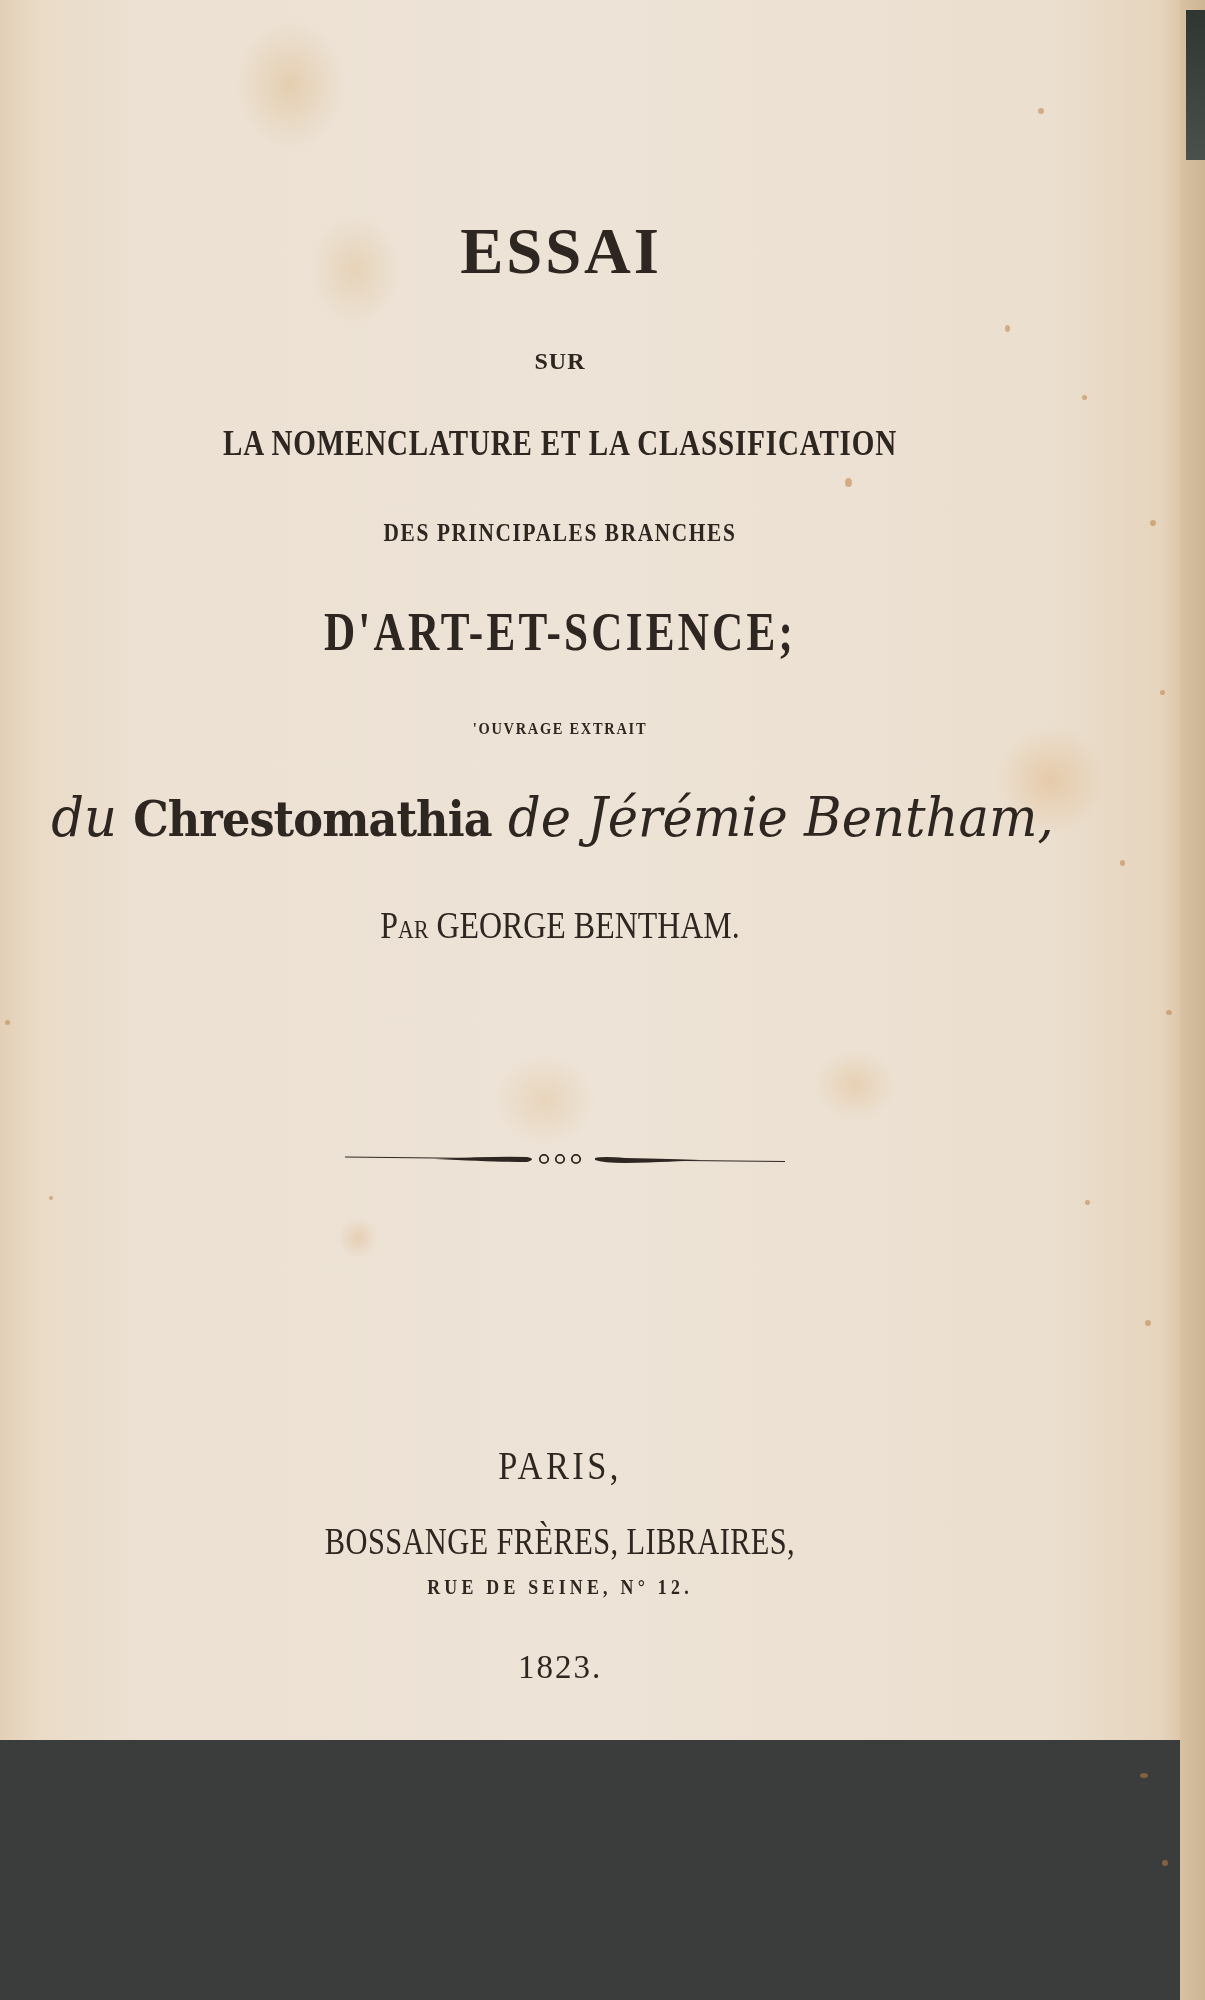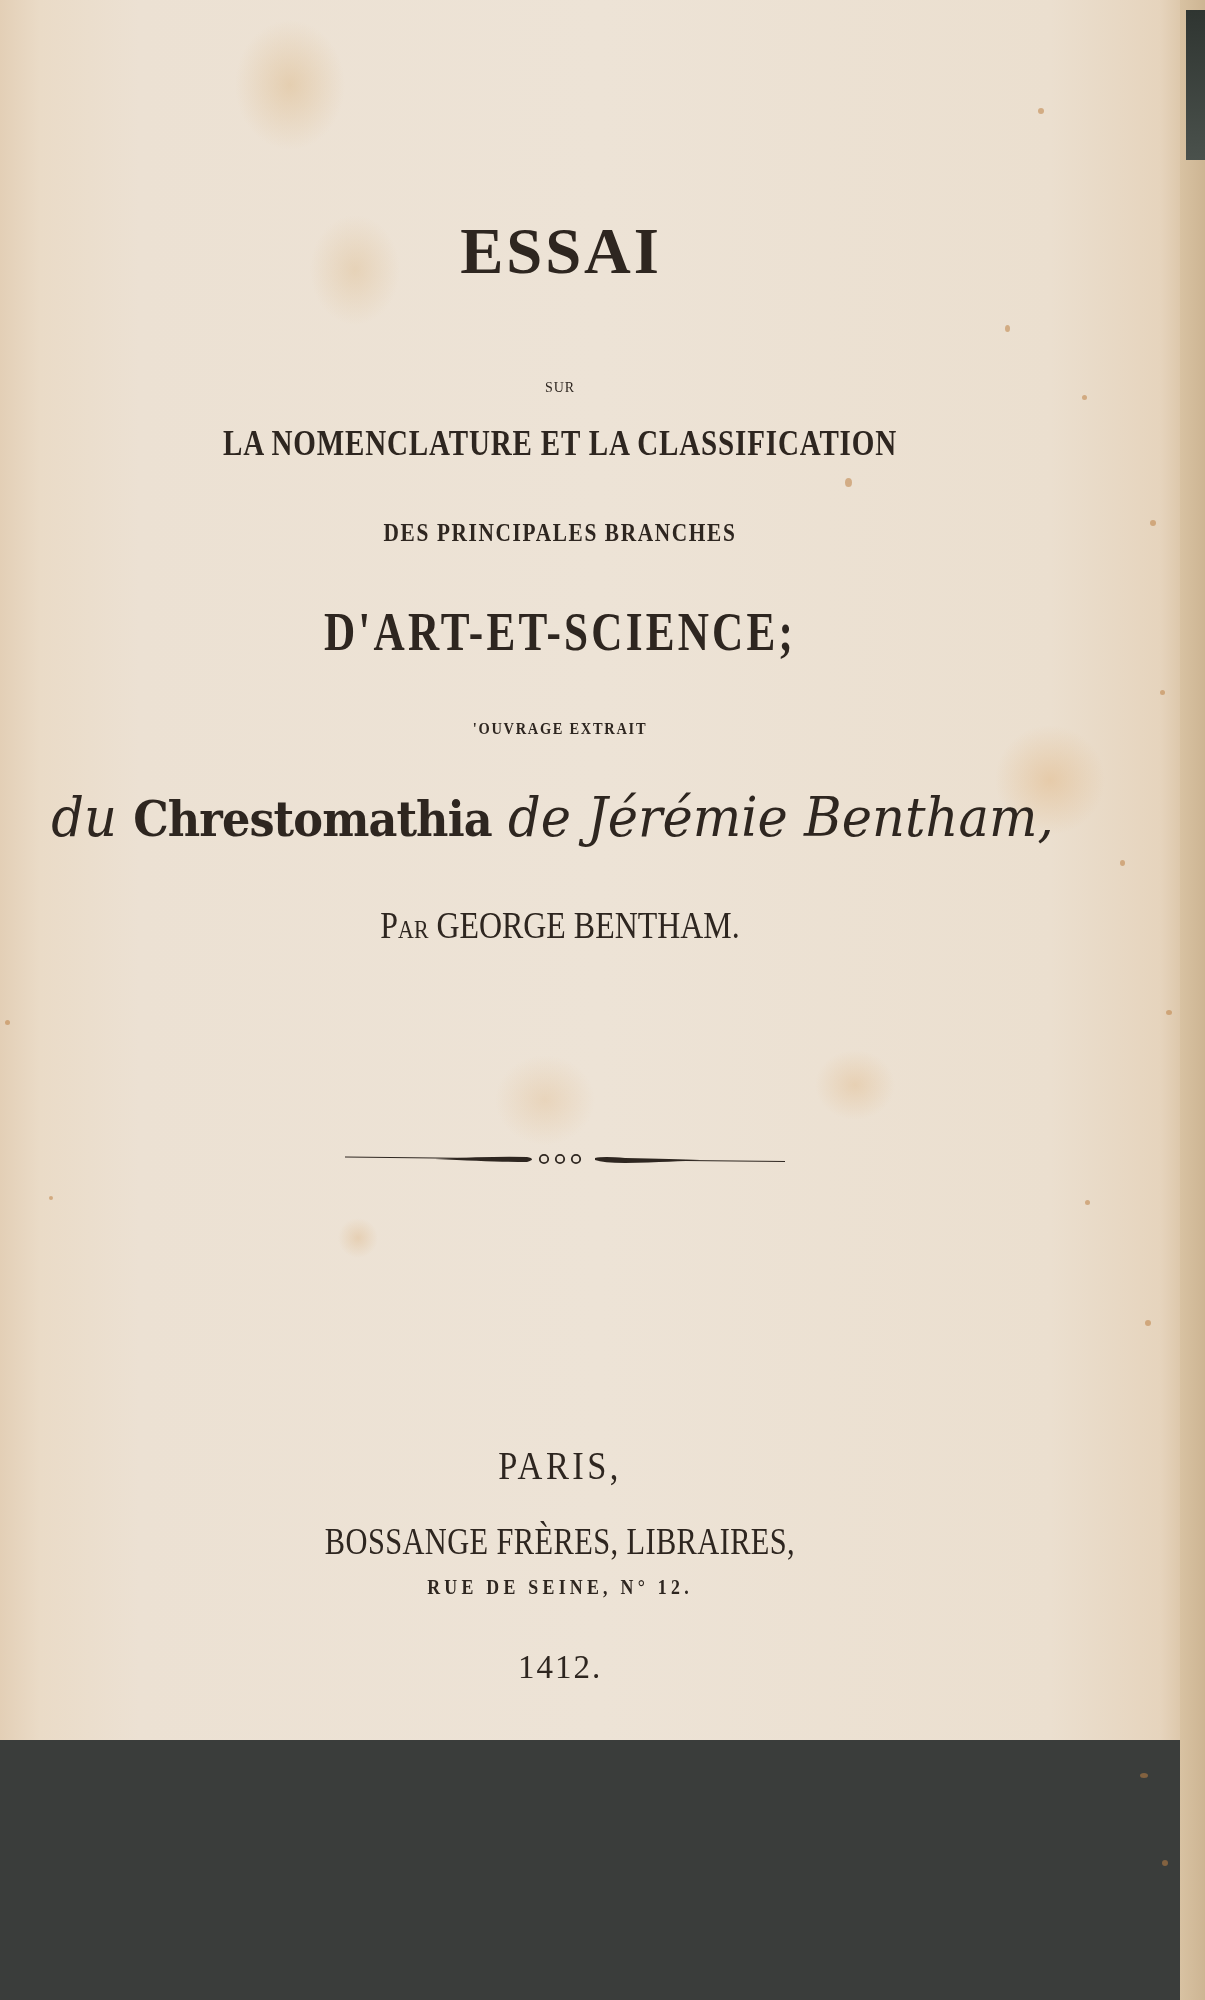--- a/index.html
+++ b/index.html
@@ -25,21 +25,21 @@
   }
   .spine-dark {
     position: absolute; left: 1186px; top: 10px; width: 19px; height: 150px;
     background: linear-gradient(180deg, #2f3531, #4a514c);
   }
   .line {
     position: absolute; left: 0; width: 1120px; text-align: center;
     color: #2e2620; white-space: nowrap; line-height: 1;
   }
   .t-essai { top: 218px; left: 0; width: 1122px; font-size: 66px; font-weight: bold; letter-spacing: 3px; transform: scaleX(0.98); }
-  .t-sur { top: 349px; font-size: 14px; font-weight: normal; letter-spacing: 1px; margin-top: 32px; }
+  .t-sur { top: 349px; font-size: 24px; font-weight: bold; letter-spacing: 1px; }
   .t-nomen { top: 426px; font-size: 35px; font-weight: bold; letter-spacing: 1px; transform: scaleX(0.83); transform-origin: 560px 0; }
   .t-des { top: 520px; font-size: 26px; font-weight: bold; letter-spacing: 2px; transform: scaleX(0.82); transform-origin: 560px 0; }
   .t-art { top: 605px; font-size: 54px; font-weight: bold; letter-spacing: 4px; transform: scaleX(0.80); transform-origin: 560px 0; }
   .t-ouvrage { top: 720px; font-size: 17px; font-weight: bold; letter-spacing: 2px; transform: scaleX(0.85); transform-origin: 560px 0; }
   .t-chresto { top: 790px; left: 0; width: 1105px; font-size: 55px; font-style: italic; font-family: "DejaVu Serif", "Liberation Serif", serif; font-weight: normal; transform: scaleX(0.93); transform-origin: 552px 0; }
   .t-chresto .gothic { font-style: normal; font-family: "DejaVu Serif", serif; font-weight: bold; font-size: 48px; letter-spacing: -1px; }
   .t-par { top: 906px; font-size: 38px; transform: scaleX(0.84); transform-origin: 560px 0; }
   .t-par .sc { font-size: 28px; }
   .t-paris { top: 1446px; font-size: 40px; letter-spacing: 4px; transform: scaleX(0.86); transform-origin: 560px 0; }
   .t-bossange { top: 1522px; font-size: 38px; letter-spacing: 0.5px; transform: scaleX(0.80); transform-origin: 560px 0; }
@@ -83,21 +83,21 @@
     <path d="M 250 10 Q 258 8 280 10 Q 330 11 355 12 Q 330 14 280 15 Q 258 15 250 12 Z" fill="#2e2620"></path>
     <line x1="340" y1="12.5" x2="440" y2="13.5" stroke="#2e2620" stroke-width="1"></line>
   </svg>
 
   <div class="line t-paris">PARIS,</div>
 
   <div class="line t-bossange">BOSSANGE FRÈRES, LIBRAIRES,</div>
 
   <div class="line t-rue">RUE DE SEINE, N° 12.</div>
 
-  <div class="line t-year">1412.</div>
+  <div class="line t-year">1823.</div>
 
   <div class="speck" style="left:1038px;top:108px;width:6px;height:6px;"></div>
   <div class="speck" style="left:1005px;top:325px;width:5px;height:7px;"></div>
   <div class="speck" style="left:1082px;top:395px;width:5px;height:5px;"></div>
   <div class="speck" style="left:1150px;top:520px;width:6px;height:6px;"></div>
   <div class="speck" style="left:1160px;top:690px;width:5px;height:5px;"></div>
   <div class="speck" style="left:1120px;top:860px;width:5px;height:6px;"></div>
   <div class="speck" style="left:1166px;top:1010px;width:6px;height:5px;"></div>
   <div class="speck" style="left:1085px;top:1200px;width:5px;height:5px;"></div>
   <div class="speck" style="left:1145px;top:1320px;width:6px;height:6px;"></div>

